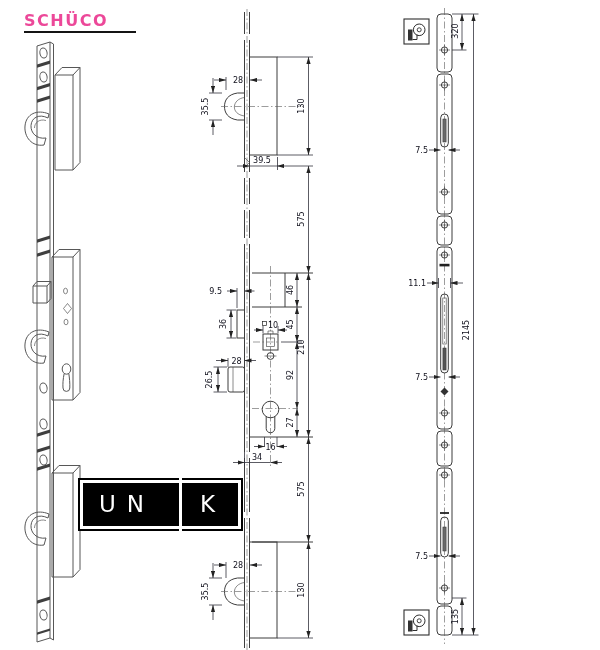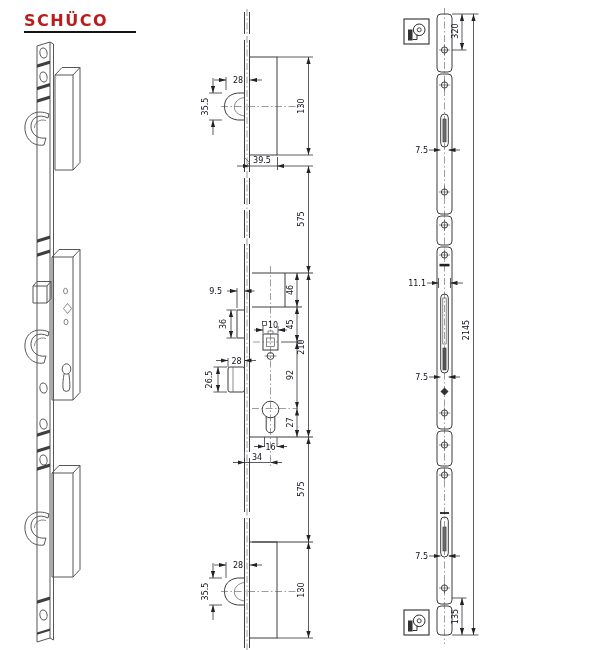--- a/index.html
+++ b/index.html
@@ -2,21 +2,21 @@
 <html><head>
 <meta charset="utf-8">
 <style>
   html,body{margin:0;padding:0;background:#fff;}
   .page{position:relative;width:600px;height:650px;background:#ffffff;overflow:hidden;
         font-family:"DejaVu Sans",sans-serif;}
   
   .schueco{position:absolute;left:24px;top:11px;width:112px;border-bottom:2px solid #141414;
            padding-bottom:1px;}
   .schueco span{font-family:"DejaVu Sans",sans-serif;font-weight:bold;font-size:16px;
-                letter-spacing:1.5px;color:#b91c1c;}
+                letter-spacing:1.5px;color:#ec4899;}
   
   .unik{position:absolute;left:78px;top:478px;width:155px;height:43px;border:2.5px solid #000;
         background:#fff;padding:3px;}
   .unik .inner{position:relative;width:100%;height:100%;background:#000;}
   .unik .lt{position:absolute;color:#fff;font-size:23px;letter-spacing:11px;top:50%;
             transform:translateY(-54%);font-weight:normal;}
   .unik .un{left:16px;}
   .unik .k{left:117px;letter-spacing:0;}
   .unik .bar{position:absolute;left:96px;top:-12px;width:2.5px;height:66px;background:#fff;}
   svg{position:absolute;left:0;top:0;}
@@ -308,14 +308,21 @@
         <text class="dim" x="428" y="558.8" text-anchor="end">7.5</text>
         <path d="M452,598 H466.5"></path>
         <line x1="462" y1="598" x2="462" y2="635" marker-start="url(#arr)" marker-end="url(#arr)"></line>
         <text class="dim" transform="rotate(-90 457.5 616.5)" x="457.5" y="616.5" text-anchor="middle">135</text>
       </g>
       <use href="#camicon" transform="translate(404,19)"></use>
       <use href="#camicon" transform="translate(404,610)"></use>
     </g>
   </svg>
 
+  <div class="unik">
+    <div class="inner">
+      <span class="lt un">UN</span>
+      <span class="bar"></span>
+      <span class="lt k">K</span>
+    </div>
+  </div>
 
 </div>
 
 </body></html>

